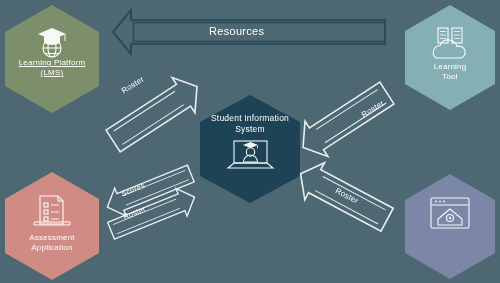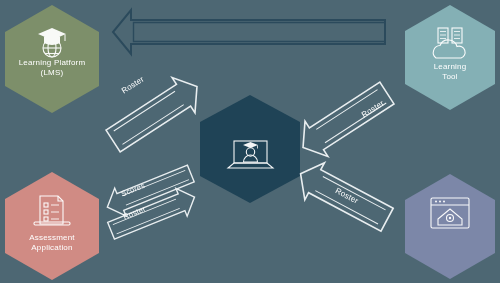--- a/index.html
+++ b/index.html
@@ -137,31 +137,34 @@
       <path d="M112,210 L180,210 M112,220 L180,220" stroke-width=".9"></path>
     </g>
 
     <g fill="none" stroke="#e9eef0" stroke-width="1.6" stroke-linejoin="miter" transform="rotate(28 350 200) scale(-1,1) translate(-700,0)">
       <path d="M308,187 L390,187 L390,179 L406,200 L390,221 L390,213 L308,213 Z"></path>
       <path d="M314,192 L385,192 M314,208 L385,208" stroke-width="1"></path>
     </g>
 
   </svg>
 
-  <div class="hex-label" style="left:8px; top:58px; width:88px;">Learning Platform
+  <div class="hex-label" style="left:8px; top:58px; width:88px;text-decoration:underline;">Learning Platform
 (LMS)</div>
 
   <div class="hex-label" style="left:8px; top:233px; width:88px;">Assessment
 Application</div>
 
   <div class="hex-label" style="left:408px; top:62px; width:84px;">Learning
 Tool</div>
 
 
+  <div class="hex-label" style="left:196px; top:113px; width:108px; font-size:8.5px; line-height:11px;">Student Information
+System</div>
 
+  <div class="arrow-label" style="left:209px; top:25px;">Resources</div>
 
   <div class="arrow-label small" style="left:120px; top:88px; transform:rotate(-33deg); transform-origin:left top;">Roster</div>
 
   <div class="arrow-label small" style="left:360px; top:112px; transform:rotate(-33deg); transform-origin:left top;">Roster</div>
 
   <div class="arrow-label tiny" style="left:120px; top:190px; transform:rotate(-22deg); transform-origin:left top;">Scores</div>
 
   <div class="arrow-label tiny" style="left:122px; top:213px; transform:rotate(-22deg); transform-origin:left top;">Roster</div>
 
   <div class="arrow-label small" style="left:338px; top:186px; transform:rotate(28deg); transform-origin:left top;">Roster</div>

